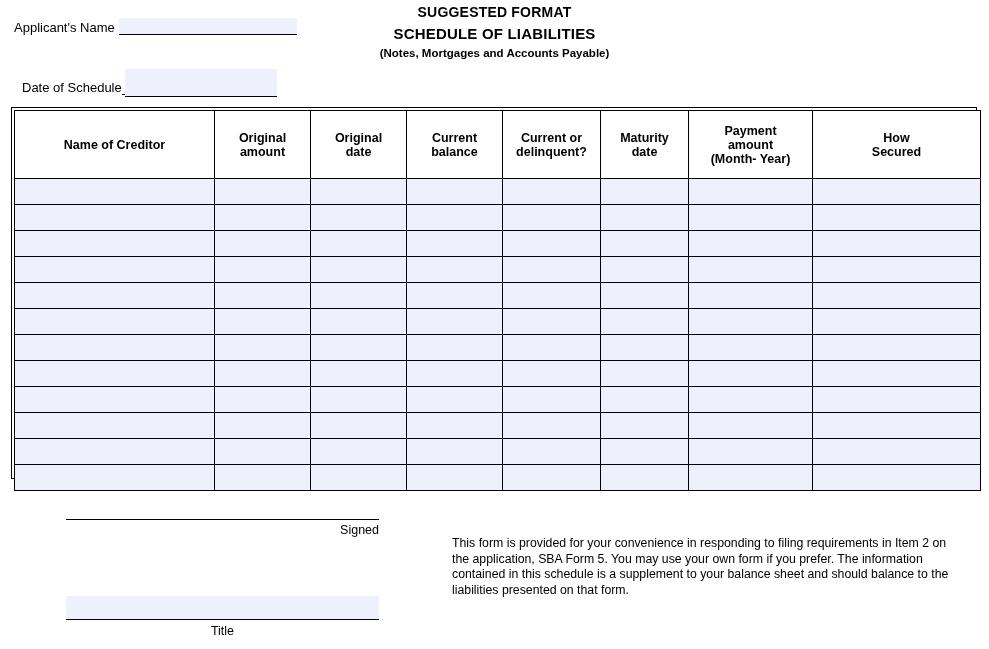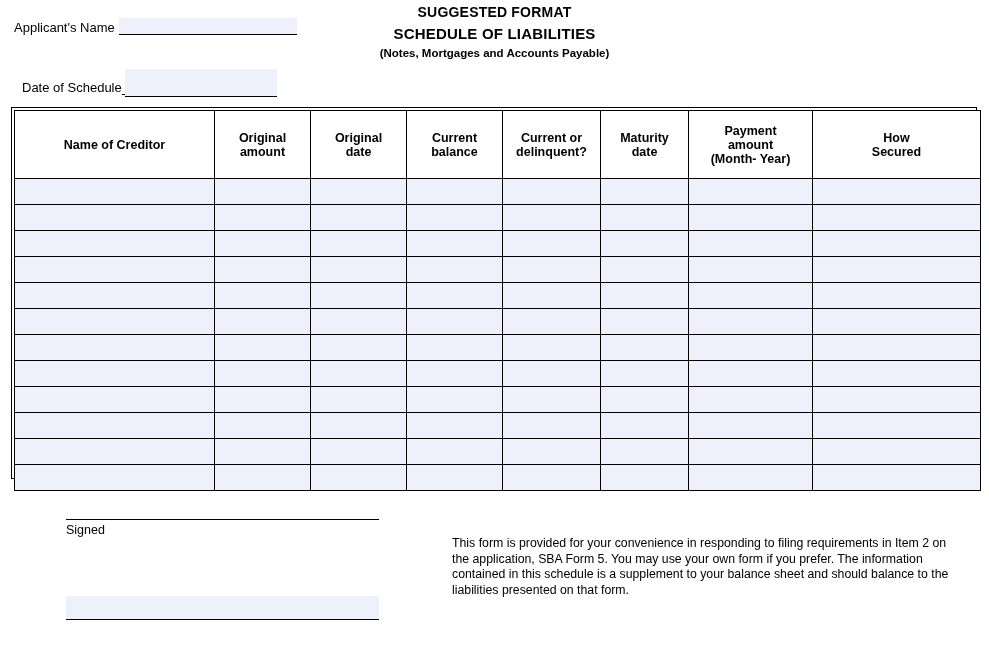--- a/index.html
+++ b/index.html
@@ -156,21 +156,21 @@
     left: 66px;
     top: 519px;
     width: 313px;
     border-top: 1px solid #000;
   }
   .signed-label {
     position: absolute;
     left: 66px;
     top: 523px;
     width: 313px;
-    text-align: left;
+    text-align: right;
     font-size: 12.5px;
   }
   .title-input {
     position: absolute;
     left: 66px;
     top: 596px;
     width: 313px;
     height: 24px;
     background: #eef1fb;
     border: none;
@@ -389,16 +389,17 @@
           <td></td>
           <td></td>
         </tr>
       </tbody>
   </table>
 
   <div class="signed-line"></div>
   <div class="signed-label">Signed</div>
 
   <input class="title-input" type="text" value="" style="">
+  <div class="title-label">Title</div>
 
   <div class="note">This form is provided for your convenience in responding to filing requirements in Item 2 on the application, SBA Form 5. You may use your own form if you prefer. The information contained in this schedule is a supplement to your balance sheet and should balance to the liabilities presented on that form.</div>
 
 </div>
 
 </body></html>

